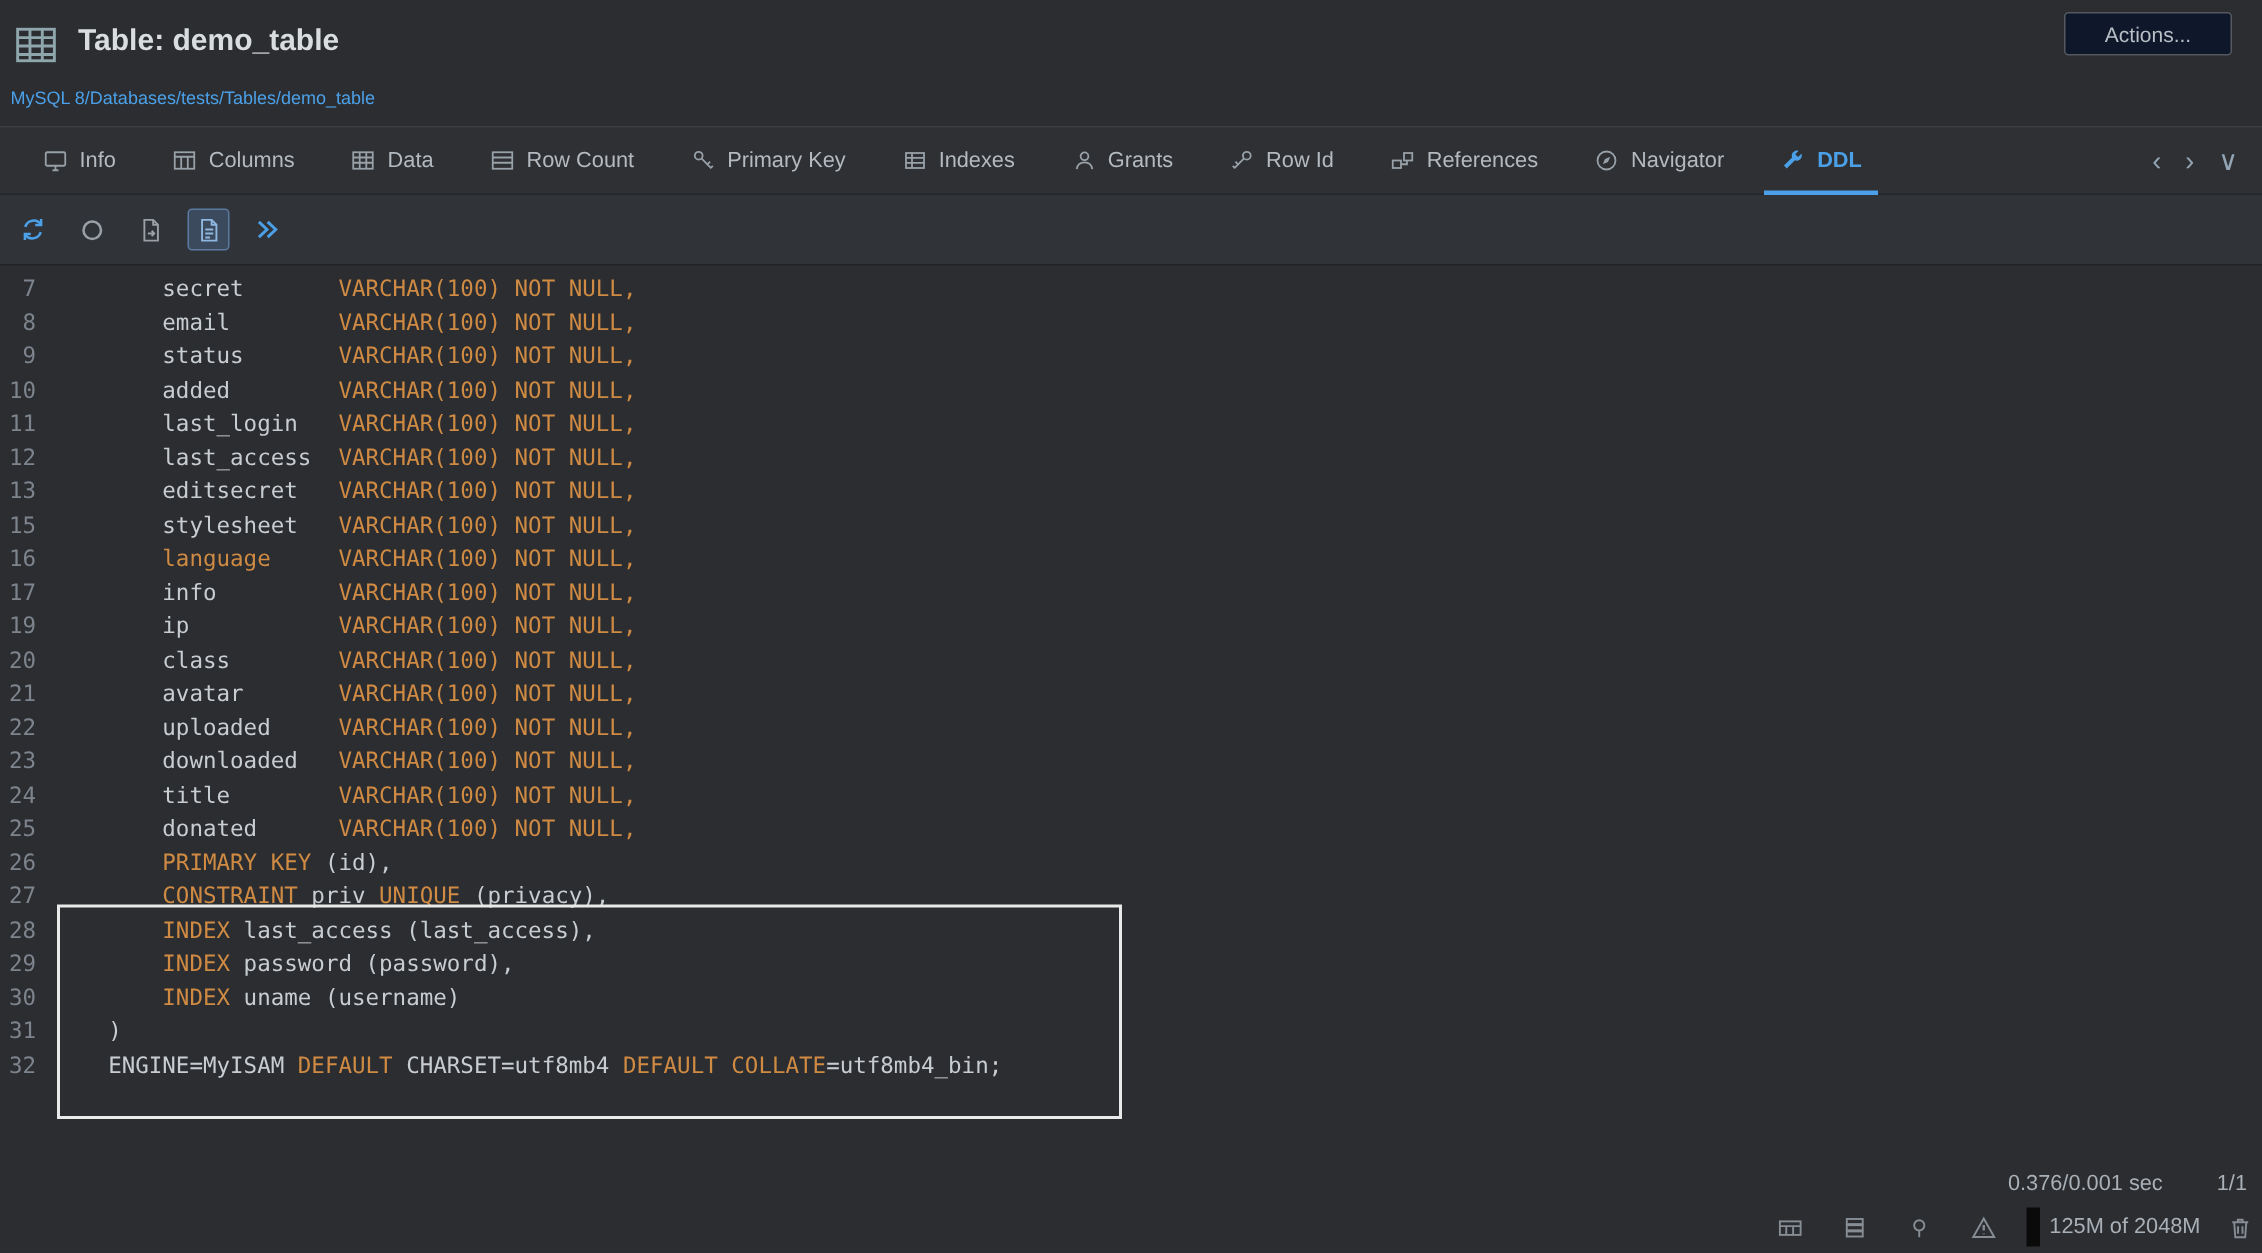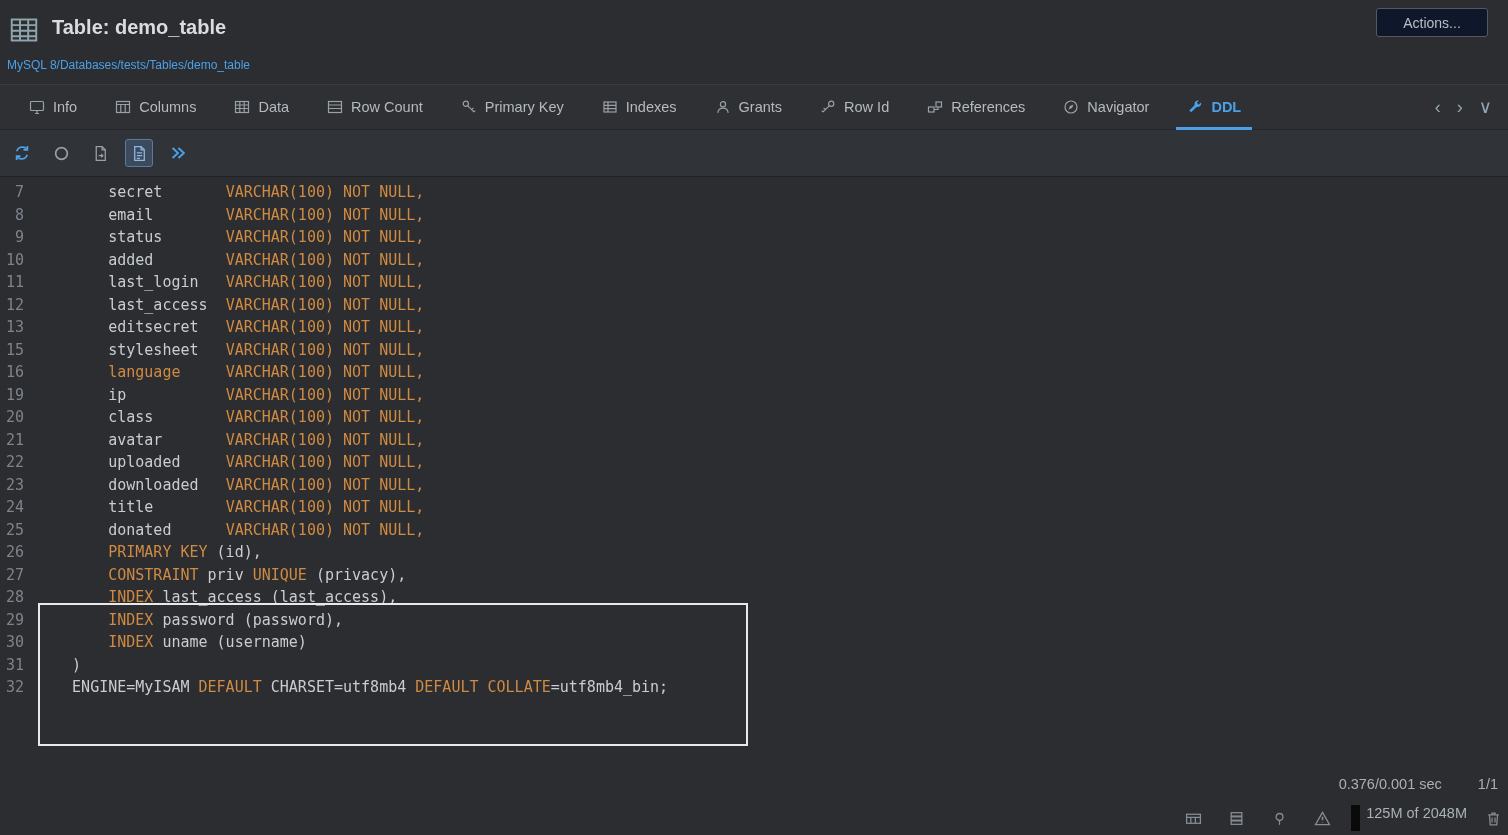--- a/index.html
+++ b/index.html
@@ -45,28 +45,28 @@
   .editor{position:absolute;top:177px;left:0;right:0;height:592px;background:var(--bg,#2b2d30);
     font-family:"DejaVu Sans Mono",monospace;font-size:15px;line-height:22.5px;padding-top:4px}
   .line{display:flex;white-space:pre;height:22.5px}
   .num{width:24px;text-align:right;color:#7d848d;flex:none}
   .code{margin-left:21px}
   .seg-p{color:var(--plain,#c8cdd2)}
   .seg-ty{color:var(--orange,#cf8a43)}
   .seg-kw{color:var(--orange,#cf8a43);font-weight:normal}
   .highlight-box{position:absolute;left:38px;width:710px;border:2px solid var(--hl-border,#e9e9e9);pointer-events:none}
   
-  .status-row1{position:absolute;top:776px;right:0;height:26px;display:flex;color:#a9b0b7;font-size:14.5px}
+  .status-row1{position:absolute;top:776px;right:0;height:26px;display:flex;align-items:center;color:#a9b0b7;font-size:14.5px}
   .status-row1 .timing{margin-right:36px}
   .status-row1 .pos{margin-right:10px}
   .status-row2{position:absolute;top:804px;right:0;height:28px;display:flex;align-items:center;color:#a9b0b7;font-size:14.5px}
   .status-icons{display:flex;align-items:center;gap:26px;color:#868d94;margin-right:20px}
   .status-icons .icn{display:flex;cursor:pointer}
   .mem-bar{width:9px;height:26px;background:#0a0a0a;margin-right:6px}
-  .mem-widget{display:flex;align-items:flex-start;cursor:pointer}
+  .mem-widget{display:flex;align-items:center;cursor:pointer}
   .mem-text{margin-right:18px}
   .trash{display:flex;color:#868d94;margin-right:6px;cursor:pointer}
   .icn svg{display:block}
 </style>
 </head>
 <body>
 
 <div class="header">
   <span class="hicon">
     <svg width="28" height="28" viewBox="0 0 16 16" fill="none" stroke="currentColor" stroke-width="1.1">
@@ -236,20 +236,21 @@
   <div>
       <div class="line"><span class="num">7</span><span class="code"><span class="seg-p">       </span><span class="seg-p">secret</span><span class="seg-p">       </span><span class="seg-ty">VARCHAR(100)</span><span class="seg-p"> </span><span class="seg-kw">NOT NULL,</span></span></div>
       <div class="line"><span class="num">8</span><span class="code"><span class="seg-p">       </span><span class="seg-p">email</span><span class="seg-p">        </span><span class="seg-ty">VARCHAR(100)</span><span class="seg-p"> </span><span class="seg-kw">NOT NULL,</span></span></div>
       <div class="line"><span class="num">9</span><span class="code"><span class="seg-p">       </span><span class="seg-p">status</span><span class="seg-p">       </span><span class="seg-ty">VARCHAR(100)</span><span class="seg-p"> </span><span class="seg-kw">NOT NULL,</span></span></div>
       <div class="line"><span class="num">10</span><span class="code"><span class="seg-p">       </span><span class="seg-p">added</span><span class="seg-p">        </span><span class="seg-ty">VARCHAR(100)</span><span class="seg-p"> </span><span class="seg-kw">NOT NULL,</span></span></div>
       <div class="line"><span class="num">11</span><span class="code"><span class="seg-p">       </span><span class="seg-p">last_login</span><span class="seg-p">   </span><span class="seg-ty">VARCHAR(100)</span><span class="seg-p"> </span><span class="seg-kw">NOT NULL,</span></span></div>
       <div class="line"><span class="num">12</span><span class="code"><span class="seg-p">       </span><span class="seg-p">last_access</span><span class="seg-p">  </span><span class="seg-ty">VARCHAR(100)</span><span class="seg-p"> </span><span class="seg-kw">NOT NULL,</span></span></div>
       <div class="line"><span class="num">13</span><span class="code"><span class="seg-p">       </span><span class="seg-p">editsecret</span><span class="seg-p">   </span><span class="seg-ty">VARCHAR(100)</span><span class="seg-p"> </span><span class="seg-kw">NOT NULL,</span></span></div>
       <div class="line"><span class="num">15</span><span class="code"><span class="seg-p">       </span><span class="seg-p">stylesheet</span><span class="seg-p">   </span><span class="seg-ty">VARCHAR(100)</span><span class="seg-p"> </span><span class="seg-kw">NOT NULL,</span></span></div>
       <div class="line"><span class="num">16</span><span class="code"><span class="seg-p">       </span><span class="seg-kw">language</span><span class="seg-p">     </span><span class="seg-ty">VARCHAR(100)</span><span class="seg-p"> </span><span class="seg-kw">NOT NULL,</span></span></div>
+      <div class="line"><span class="num">17</span><span class="code"><span class="seg-p">       </span><span class="seg-p">info</span><span class="seg-p">         </span><span class="seg-ty">VARCHAR(100)</span><span class="seg-p"> </span><span class="seg-kw">NOT NULL,</span></span></div>
       <div class="line"><span class="num">19</span><span class="code"><span class="seg-p">       </span><span class="seg-p">ip</span><span class="seg-p">           </span><span class="seg-ty">VARCHAR(100)</span><span class="seg-p"> </span><span class="seg-kw">NOT NULL,</span></span></div>
       <div class="line"><span class="num">20</span><span class="code"><span class="seg-p">       </span><span class="seg-p">class</span><span class="seg-p">        </span><span class="seg-ty">VARCHAR(100)</span><span class="seg-p"> </span><span class="seg-kw">NOT NULL,</span></span></div>
       <div class="line"><span class="num">21</span><span class="code"><span class="seg-p">       </span><span class="seg-p">avatar</span><span class="seg-p">       </span><span class="seg-ty">VARCHAR(100)</span><span class="seg-p"> </span><span class="seg-kw">NOT NULL,</span></span></div>
       <div class="line"><span class="num">22</span><span class="code"><span class="seg-p">       </span><span class="seg-p">uploaded</span><span class="seg-p">     </span><span class="seg-ty">VARCHAR(100)</span><span class="seg-p"> </span><span class="seg-kw">NOT NULL,</span></span></div>
       <div class="line"><span class="num">23</span><span class="code"><span class="seg-p">       </span><span class="seg-p">downloaded</span><span class="seg-p">   </span><span class="seg-ty">VARCHAR(100)</span><span class="seg-p"> </span><span class="seg-kw">NOT NULL,</span></span></div>
       <div class="line"><span class="num">24</span><span class="code"><span class="seg-p">       </span><span class="seg-p">title</span><span class="seg-p">        </span><span class="seg-ty">VARCHAR(100)</span><span class="seg-p"> </span><span class="seg-kw">NOT NULL,</span></span></div>
       <div class="line"><span class="num">25</span><span class="code"><span class="seg-p">       </span><span class="seg-p">donated</span><span class="seg-p">      </span><span class="seg-ty">VARCHAR(100)</span><span class="seg-p"> </span><span class="seg-kw">NOT NULL,</span></span></div>
       <div class="line"><span class="num">26</span><span class="code"><span class="seg-p">       </span><span class="seg-kw">PRIMARY KEY</span><span class="seg-p"> (id),</span></span></div>
       <div class="line"><span class="num">27</span><span class="code"><span class="seg-p">       </span><span class="seg-kw">CONSTRAINT</span><span class="seg-p"> priv </span><span class="seg-kw">UNIQUE</span><span class="seg-p"> (privacy),</span></span></div>
       <div class="line"><span class="num">28</span><span class="code"><span class="seg-p">       </span><span class="seg-kw">INDEX</span><span class="seg-p"> last_access (last_access),</span></span></div>

